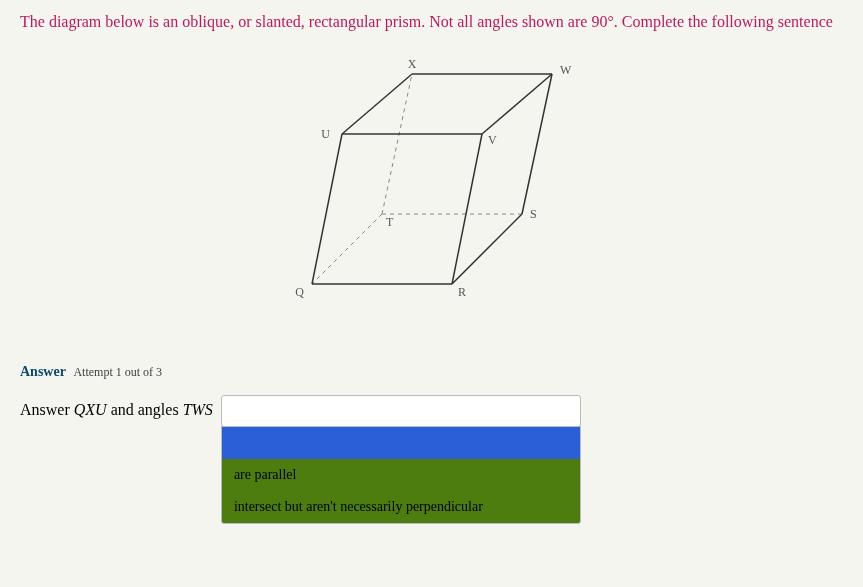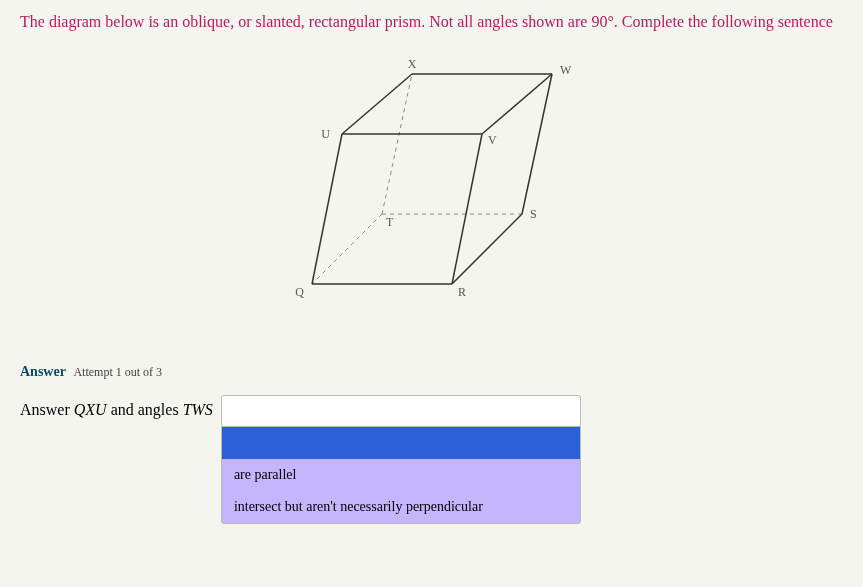--- a/index.html
+++ b/index.html
@@ -62,21 +62,21 @@
       width: 100%;
       height: 32px;
       border: 1px solid #bbb;
       background: #fff;
       font-size: 14px;
       padding: 4px 8px;
       border-radius: 3px;
     }
     .dropdown-options {
       border: 1px solid #bbb;
-      background: #c4b5fd;
+      background: #4d7c0f;
       font-size: 14px;
       margin-top: -1px;
       border-radius: 0 0 3px 3px;
     }
     .dropdown-option {
       padding: 8px 12px;
       cursor: pointer;
     }
     .dropdown-option.highlighted {
       background: #2a5fd8;

